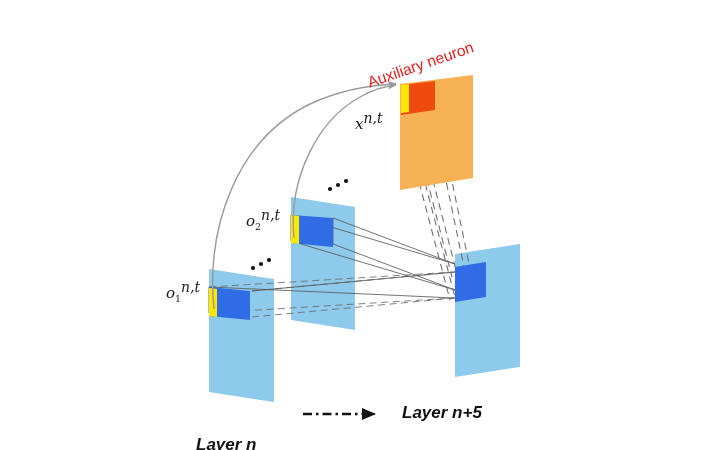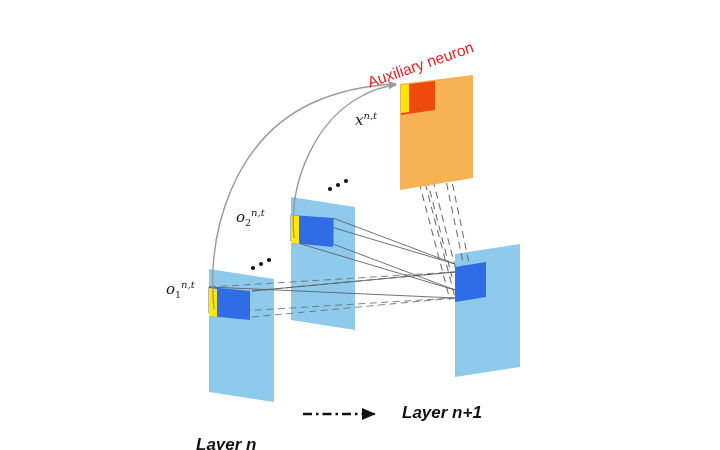--- a/index.html
+++ b/index.html
@@ -32,41 +32,41 @@
     white-space: nowrap;
     color: #111111;
   }
   .math {
     font-family: "DejaVu Serif", "Liberation Serif", serif;
     font-style: italic;
     font-size: 15px;
     color: #1a1a1a;
   }
   .math .sup {
-    font-size: 10px;
+    font-size: 14px;
     vertical-align: super;
     font-style: italic;
   }
   .math .sub {
     font-size: 9.5px;
     vertical-align: sub;
     font-style: normal;
   }
   #aux-label {
     font-family: "Liberation Sans", sans-serif;
     font-size: 15.5px;
     font-weight: 400;
     color: #ee1c1c;
     left: 368px;
     top: 74px;
     transform: rotate(-19deg);
     transform-origin: left center;
   }
   #x-label  { left: 355px; top: 110px; }
-  #o2-label { left: 236px; top: 207px; }
+  #o2-label { left: 246px; top: 207px; }
   #o1-label { left: 166px; top: 279px; }
   .layer-label {
     font-family: "Liberation Sans", sans-serif;
     font-style: italic;
     font-weight: 700;
     font-size: 17px;
     color: #111111;
   }
   #layer-n-label   { left: 196px; top: 403px; margin-top: 32px; }
   #layer-n1-label  { left: 402px; top: 403px; }
@@ -175,15 +175,15 @@
   <div class="lbl" id="aux-label">Auxiliary neuron</div>
 
   <div class="lbl math" id="x-label"><span>x</span><span class="sup">n,t</span></div>
 
   <div class="lbl math" id="o2-label"><span>o</span><span class="sub">2</span><span class="sup">n,t</span></div>
 
   <div class="lbl math" id="o1-label"><span>o</span><span class="sub">1</span><span class="sup">n,t</span></div>
 
   <div class="lbl layer-label" id="layer-n-label">Layer n</div>
 
-  <div class="lbl layer-label" id="layer-n1-label">Layer n+1</div>
+  <div class="lbl layer-label" id="layer-n1-label">Layer n+5</div>
 
 </div>
 
 </body></html>

